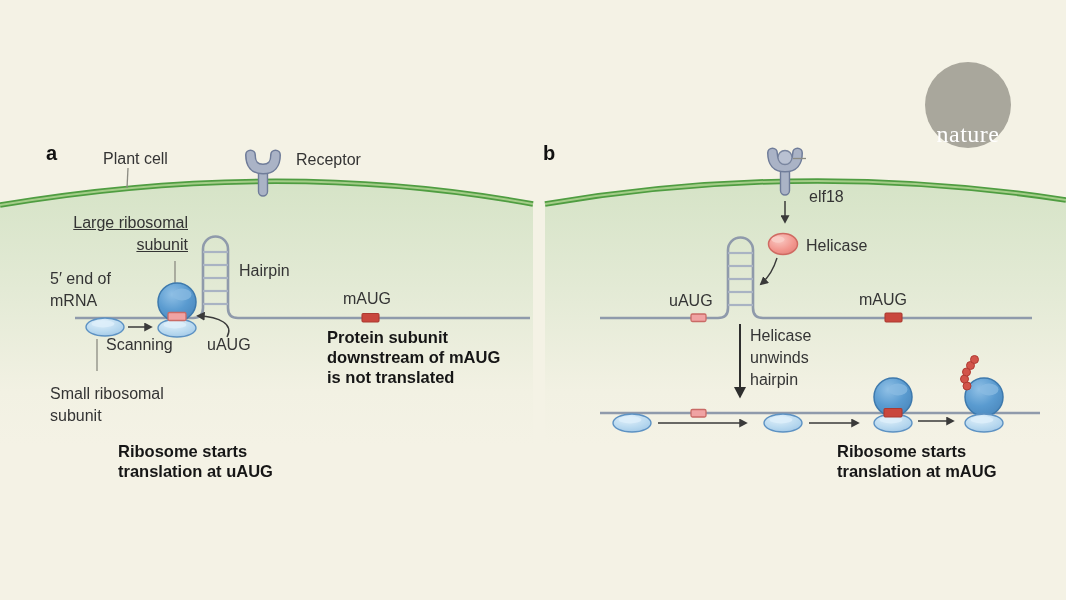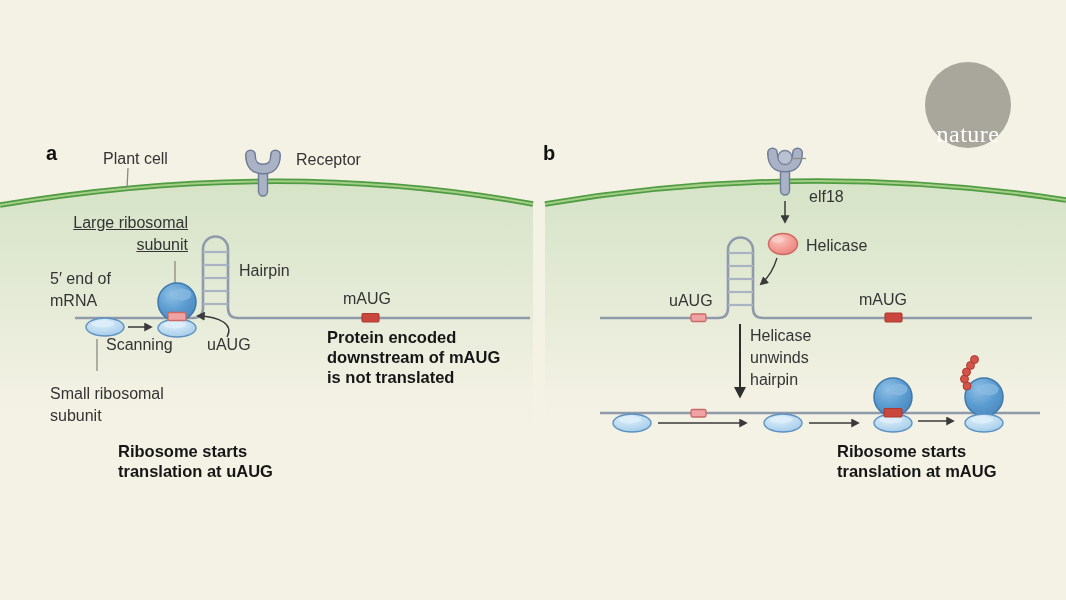--- a/index.html
+++ b/index.html
@@ -165,21 +165,21 @@
   <div class="lbl lh22 right" style="left:40px;top:212px;width:148px;text-decoration:underline;">Large ribosomal
 subunit</div>
   <div class="lbl lh22" style="left:50px;top:268px;">5′ end of
 mRNA</div>
   <div class="lbl" style="left:239px;top:260px;">Hairpin</div>
   <div class="lbl" style="left:106px;top:334px;">Scanning</div>
   <div class="lbl" style="left:207px;top:334px;">uAUG</div>
   <div class="lbl" style="left:343px;top:288px;">mAUG</div>
   <div class="lbl lh22" style="left:50px;top:383px;">Small ribosomal
 subunit</div>
-  <div class="lbl bold" style="left:327px;top:327px;">Protein encoded
+  <div class="lbl bold" style="left:327px;top:327px;">Protein subunit
 downstream of mAUG
 is not translated</div>
   <div class="lbl bold" style="left:118px;top:441px;">Ribosome starts
 translation at uAUG</div>
 
   <div class="panel-letter" style="left:543px;top:143px;">b</div>
   <div class="lbl" style="left:809px;top:150px;margin-top:36px;">elf18</div>
   <div class="lbl" style="left:806px;top:235px;">Helicase</div>
   <div class="lbl" style="left:669px;top:290px;">uAUG</div>
   <div class="lbl" style="left:859px;top:289px;">mAUG</div>

